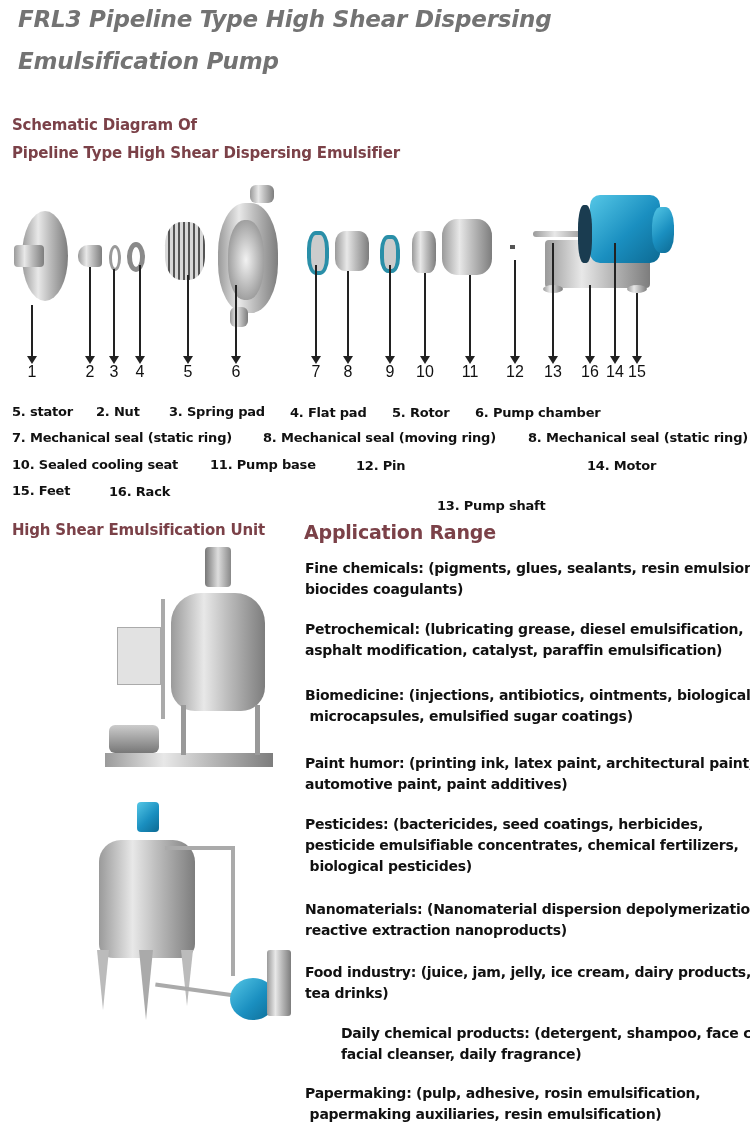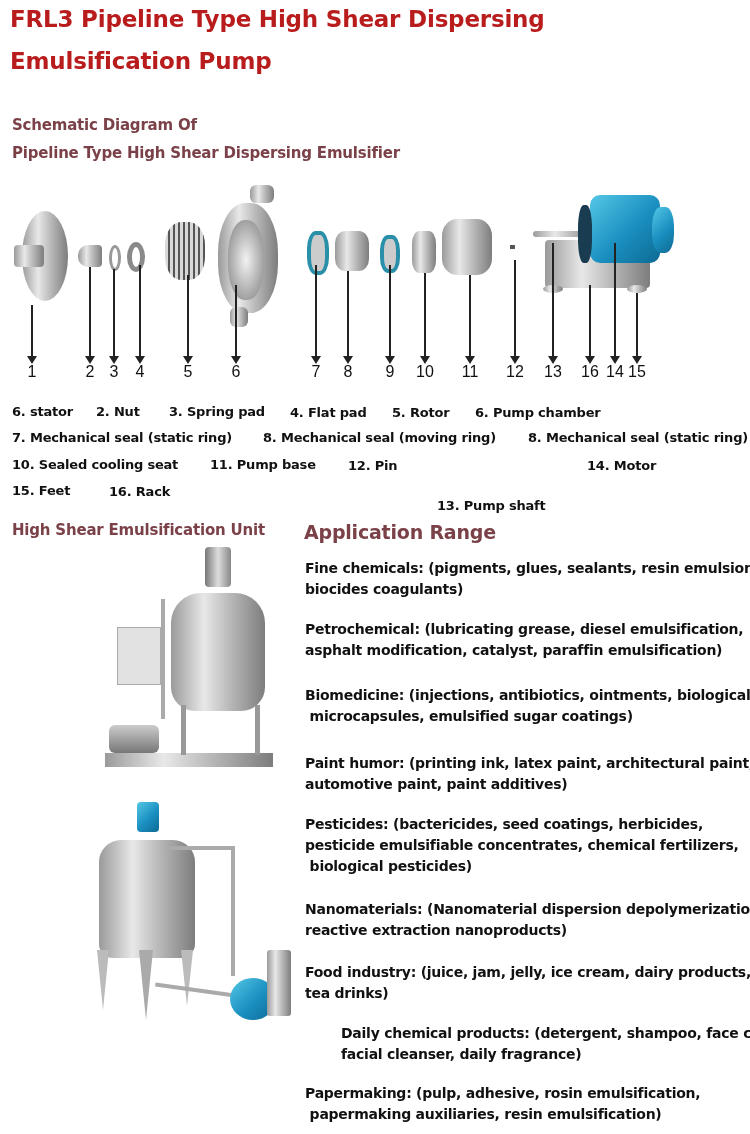--- a/index.html
+++ b/index.html
@@ -1,19 +1,19 @@
 <!DOCTYPE html>
 <html><head>
 <meta charset="utf-8">
 <style>
   html, body { margin: 0; padding: 0; background: #ffffff; }
   body { width: 750px; height: 1134px; position: relative; overflow: hidden;
          font-family: "DejaVu Sans", "Liberation Sans", sans-serif; color: #111; }
   .abs { position: absolute; }
-  .title { left: 10px; font-size: 23px; font-weight: bold; color: #b91c1c; letter-spacing: -0.2px; white-space: nowrap; }
+  .title { left: 18px; font-size: 23px; font-weight: bold; color: #737373; letter-spacing: -0.2px; white-space: nowrap; font-style: italic; }
   .subtitle { left: 12px; font-size: 15px; font-weight: bold; color: #7b4148; white-space: nowrap; letter-spacing: -0.2px; }
   .part-num { font-family: "Liberation Sans", sans-serif; font-size: 16px; color: #111; width: 24px; text-align: center; }
   .arrow { position: absolute; width: 2px; background: #222; }
   .arrow::after { content: ""; position: absolute; left: -4px; bottom: -7px; border-left: 5px solid transparent; border-right: 5px solid transparent; border-top: 8px solid #222; }
   .legend { font-size: 13px; font-weight: bold; color: #111; white-space: nowrap; letter-spacing: -0.2px; }
   .app-item { left: 305px; font-size: 14px; font-weight: bold; line-height: 21px; white-space: pre; letter-spacing: -0.25px; }
   .metal { background: linear-gradient(90deg, #9a9a9a 0%, #e8e8e8 35%, #bdbdbd 60%, #7d7d7d 100%); }
   .blue { background: linear-gradient(135deg, #55c7e6 0%, #1a8fc0 55%, #0d6a93 100%); }
 </style>
 </head>
@@ -91,34 +91,34 @@
   <div class="abs part-num" style="left:378px;top:178px;">9</div>
   <div class="abs part-num" style="left:413px;top:178px;">10</div>
   <div class="abs part-num" style="left:458px;top:178px;">11</div>
   <div class="abs part-num" style="left:503px;top:178px;">12</div>
   <div class="abs part-num" style="left:541px;top:178px;text-align:center;">13</div>
   <div class="abs part-num" style="left:578px;top:178px;">16</div>
   <div class="abs part-num" style="left:603px;top:178px;">14</div>
   <div class="abs part-num" style="left:625px;top:178px;">15</div>
 </div>
 
-<div class="abs legend" style="left:12px;top:404px;">6. stator</div>
+<div class="abs legend" style="left:12px;top:404px;">5. stator</div>
 <div class="abs legend" style="left:96px;top:404px;">2. Nut</div>
 <div class="abs legend" style="left:169px;top:404px;">3. Spring pad</div>
 <div class="abs legend" style="left:290px;top:405px;">4. Flat pad</div>
 <div class="abs legend" style="left:392px;top:405px;">5. Rotor</div>
 <div class="abs legend" style="left:475px;top:405px;">6. Pump chamber</div>
 
 <div class="abs legend" style="left:12px;top:430px;">7. Mechanical seal (static ring)</div>
 <div class="abs legend" style="left:263px;top:430px;">8. Mechanical seal (moving ring)</div>
 <div class="abs legend" style="left:528px;top:430px;">8. Mechanical seal (static ring)</div>
 
 <div class="abs legend" style="left:12px;top:457px;">10. Sealed cooling seat</div>
 <div class="abs legend" style="left:210px;top:457px;">11. Pump base</div>
-<div class="abs legend" style="left:348px;top:458px;text-align:right;">12. Pin</div>
+<div class="abs legend" style="left:356px;top:458px;text-align:right;">12. Pin</div>
 <div class="abs legend" style="left:437px;top:458px;margin-top:40px;">13. Pump shaft</div>
 <div class="abs legend" style="left:587px;top:458px;">14. Motor</div>
 
 <div class="abs legend" style="left:12px;top:483px;">15. Feet</div>
 <div class="abs legend" style="left:109px;top:484px;">16. Rack</div>
 
 <div class="abs subtitle" style="top:521px;font-size:15px;">High Shear Emulsification Unit</div>
 
 <div class="abs" style="left:105px;top:545px;width:170px;height:240px;">
   <div class="abs" style="left:100px;top:2px;width:26px;height:40px;border-radius:4px;background:linear-gradient(90deg,#777,#ddd,#888);"></div>

